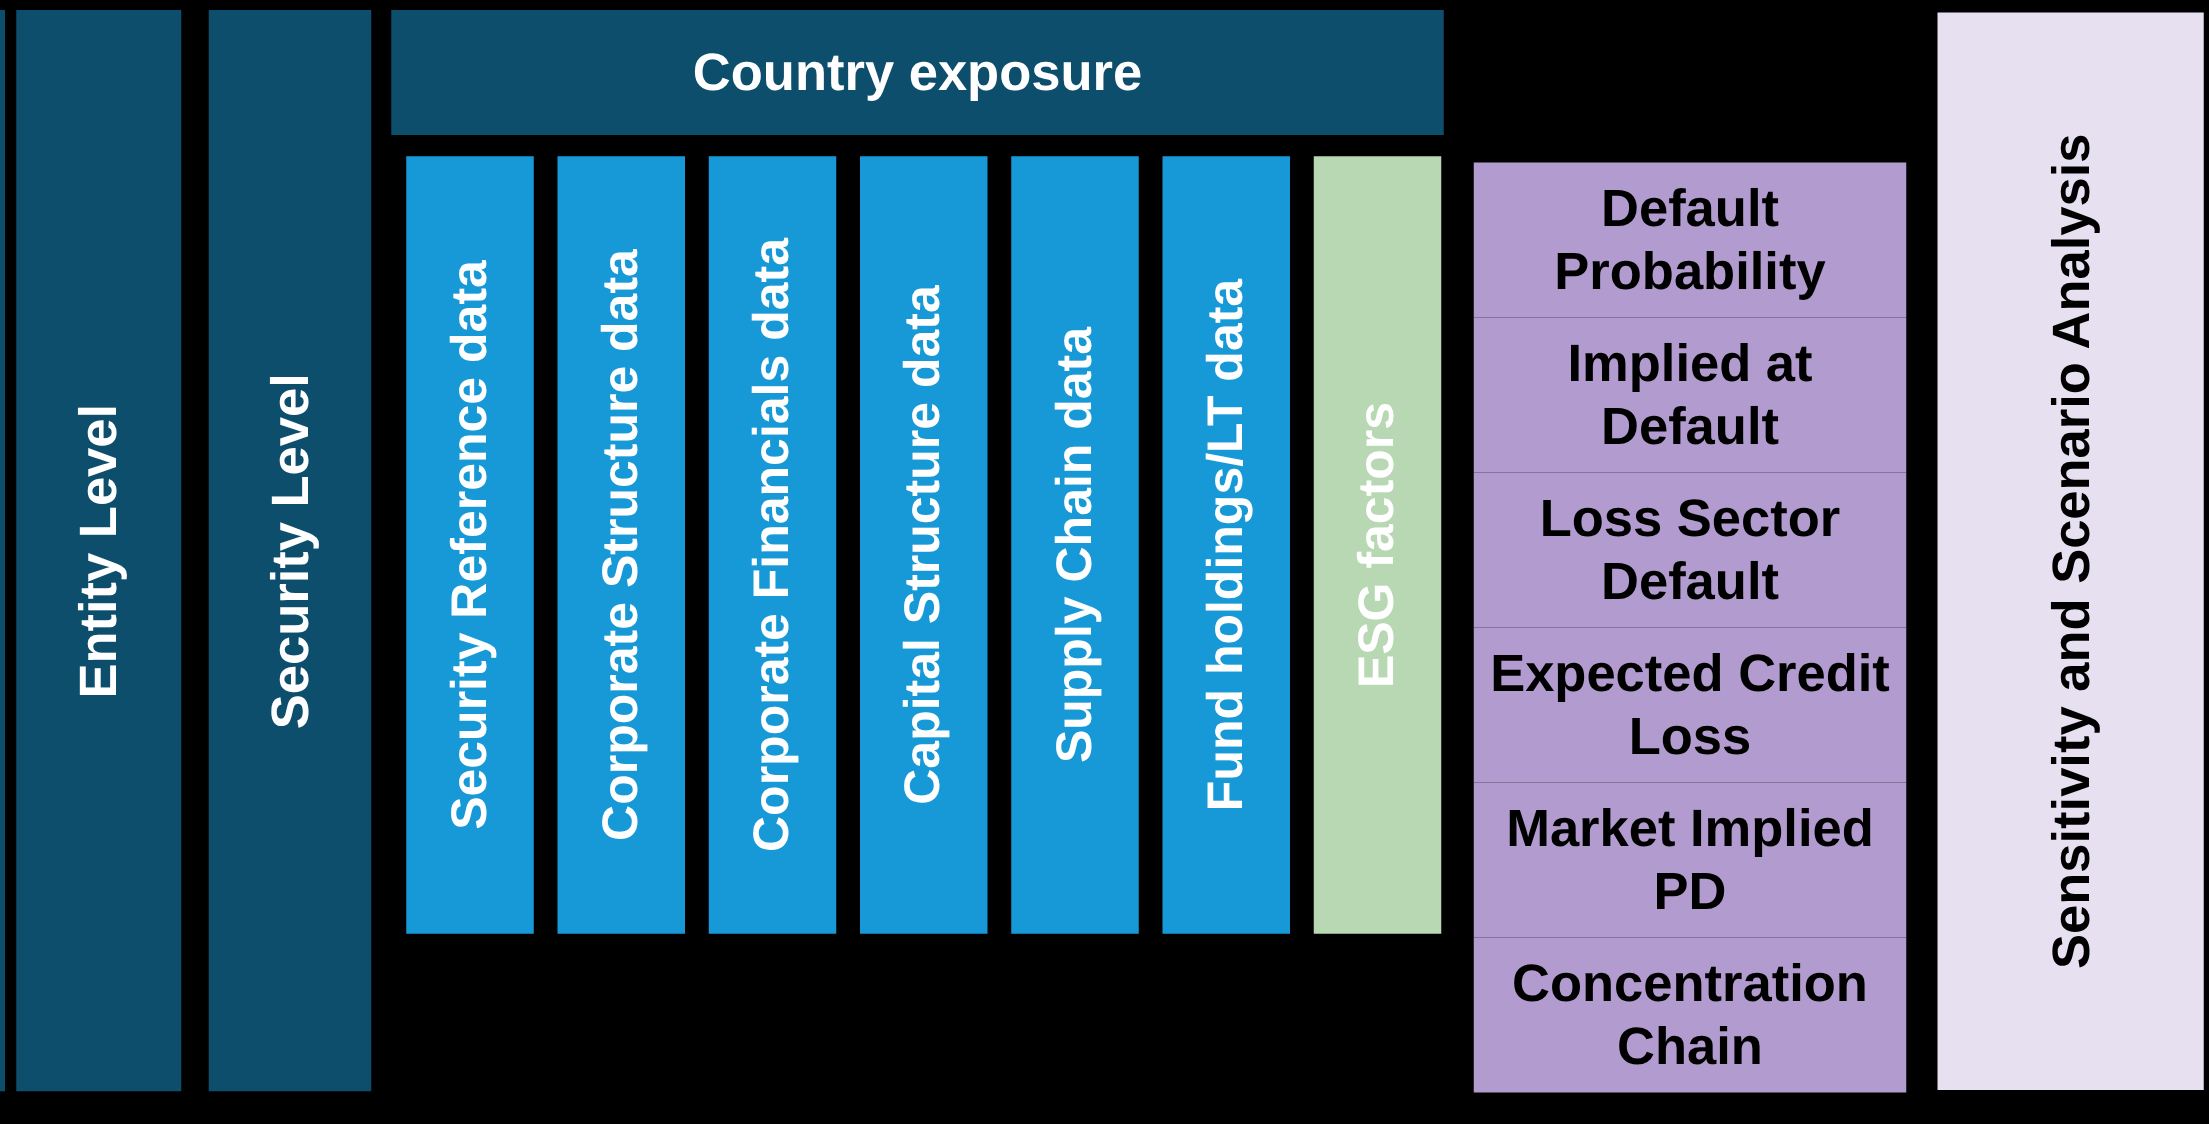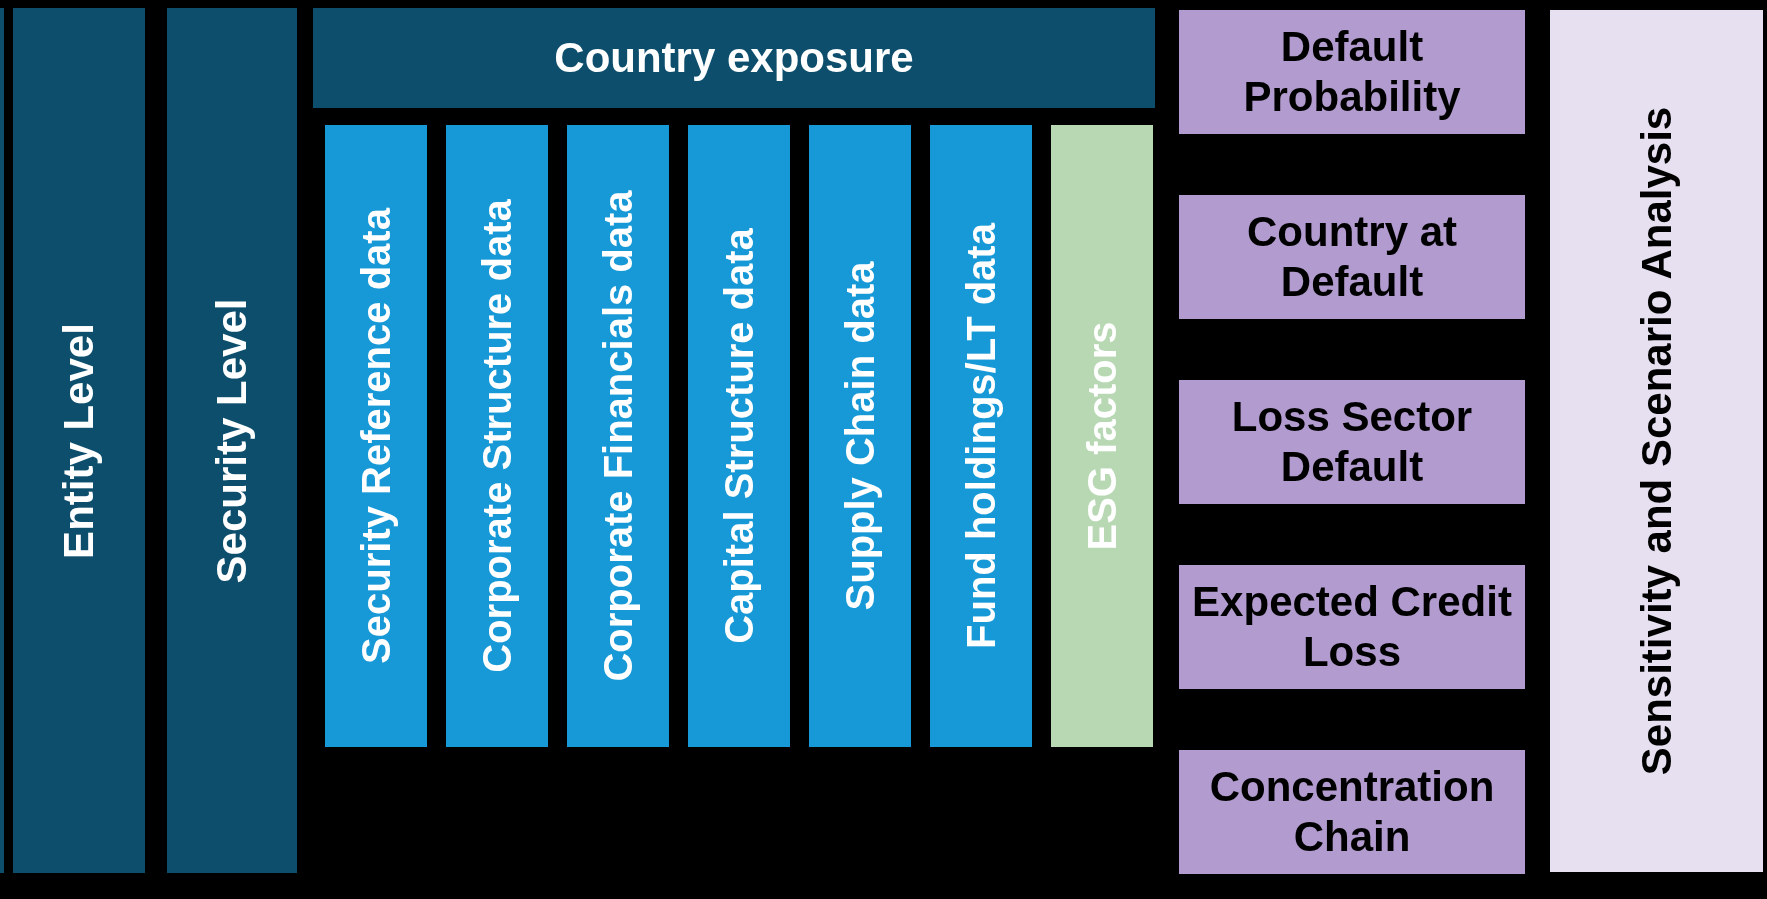--- a/index.html
+++ b/index.html
@@ -69,21 +69,21 @@
   }
 
   .risk-col {
     position: absolute;
     left: 1179px;
     top: 10px;
     width: 346px;
     height: 864px;
     display: flex;
     flex-direction: column;
-    justify-content: space-between;
+    justify-content: flex-end;
   }
   .risk-box {
     height: 124px;
     display: flex;
     align-items: center;
     justify-content: center;
     text-align: center;
     font-size: 42px;
     line-height: 1.18;
     white-space: pre-line;
@@ -134,30 +134,34 @@
     </div>
   </div>
 
 
   <div class="risk-col">
     <div class="risk-box purple dark-text">
       <span>Default
 Probability</span>
     </div>
     <div class="risk-box purple dark-text">
-      <span>Country at
+      <span>Implied at
 Default</span>
     </div>
     <div class="risk-box purple dark-text">
       <span>Loss Sector
 Default</span>
     </div>
     <div class="risk-box purple dark-text">
       <span>Expected Credit
 Loss</span>
+    </div>
+    <div class="risk-box purple dark-text">
+      <span>Market Implied
+PD</span>
     </div>
     <div class="risk-box purple dark-text">
       <span>Concentration
 Chain</span>
     </div>
   </div>
 
   <div class="bar lavender sensitivity-bar">
     <span class="vlabel dark-text">Sensitivity and Scenario Analysis</span>
   </div>

